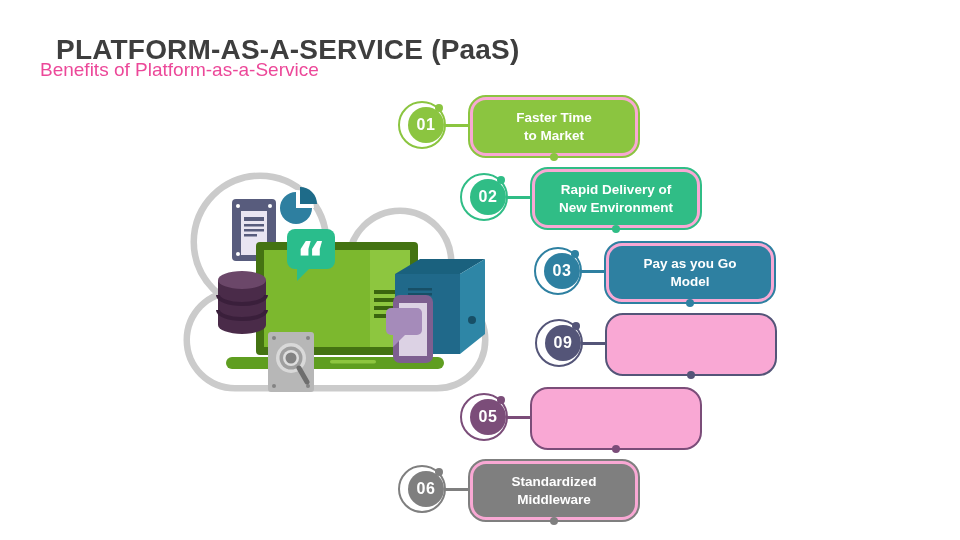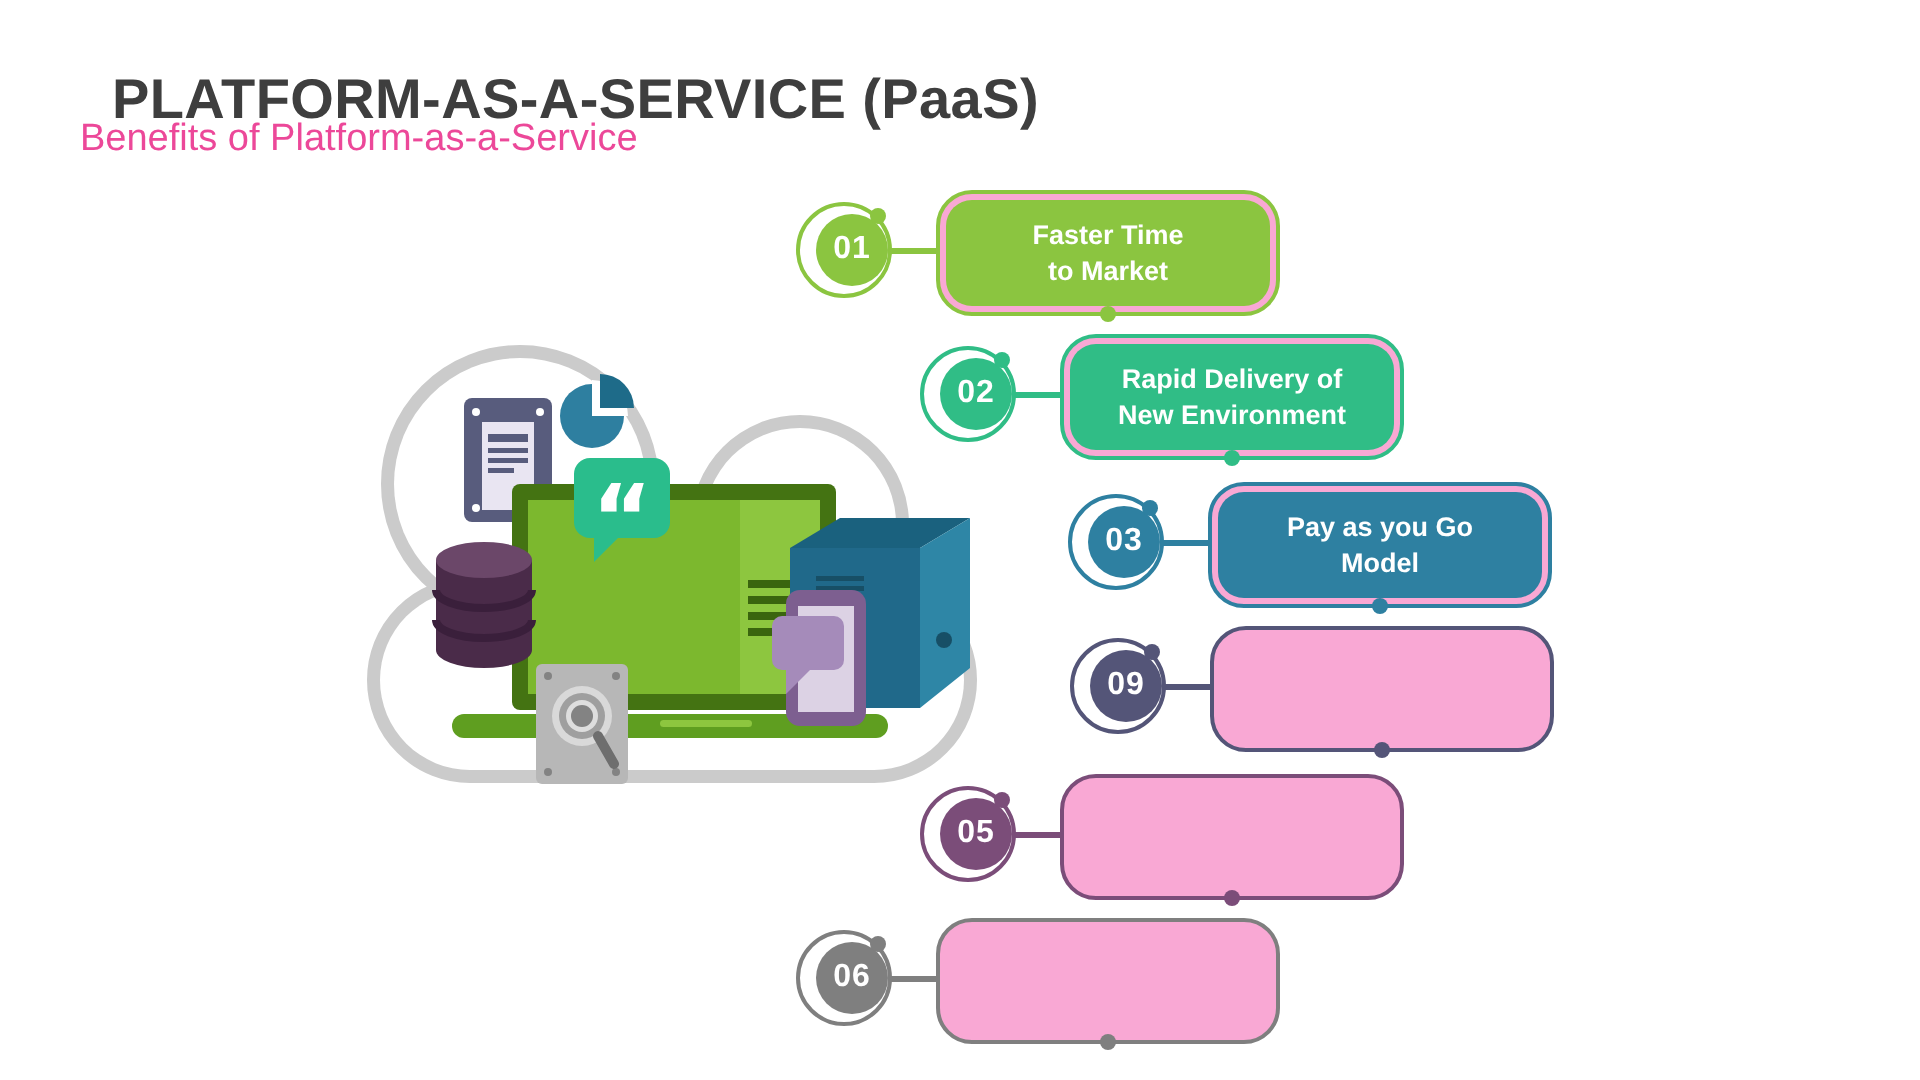--- a/index.html
+++ b/index.html
@@ -238,17 +238,21 @@
 
   <div class="item item-6" style="--c: #7f7f7f;">
     <div class="connector"></div>
     <div class="num">
       <div class="num-inner">
           <span>06</span>
         </div>
       <span class="cdot"></span>
     </div>
     <div class="pill">
+      <div class="pill-inner">
+        <span>Standardized</span>
+        <span>Middleware</span>
+      </div>
       <span class="pdot"></span>
     </div>
   </div>
 
 </div>
 
 </body></html>

